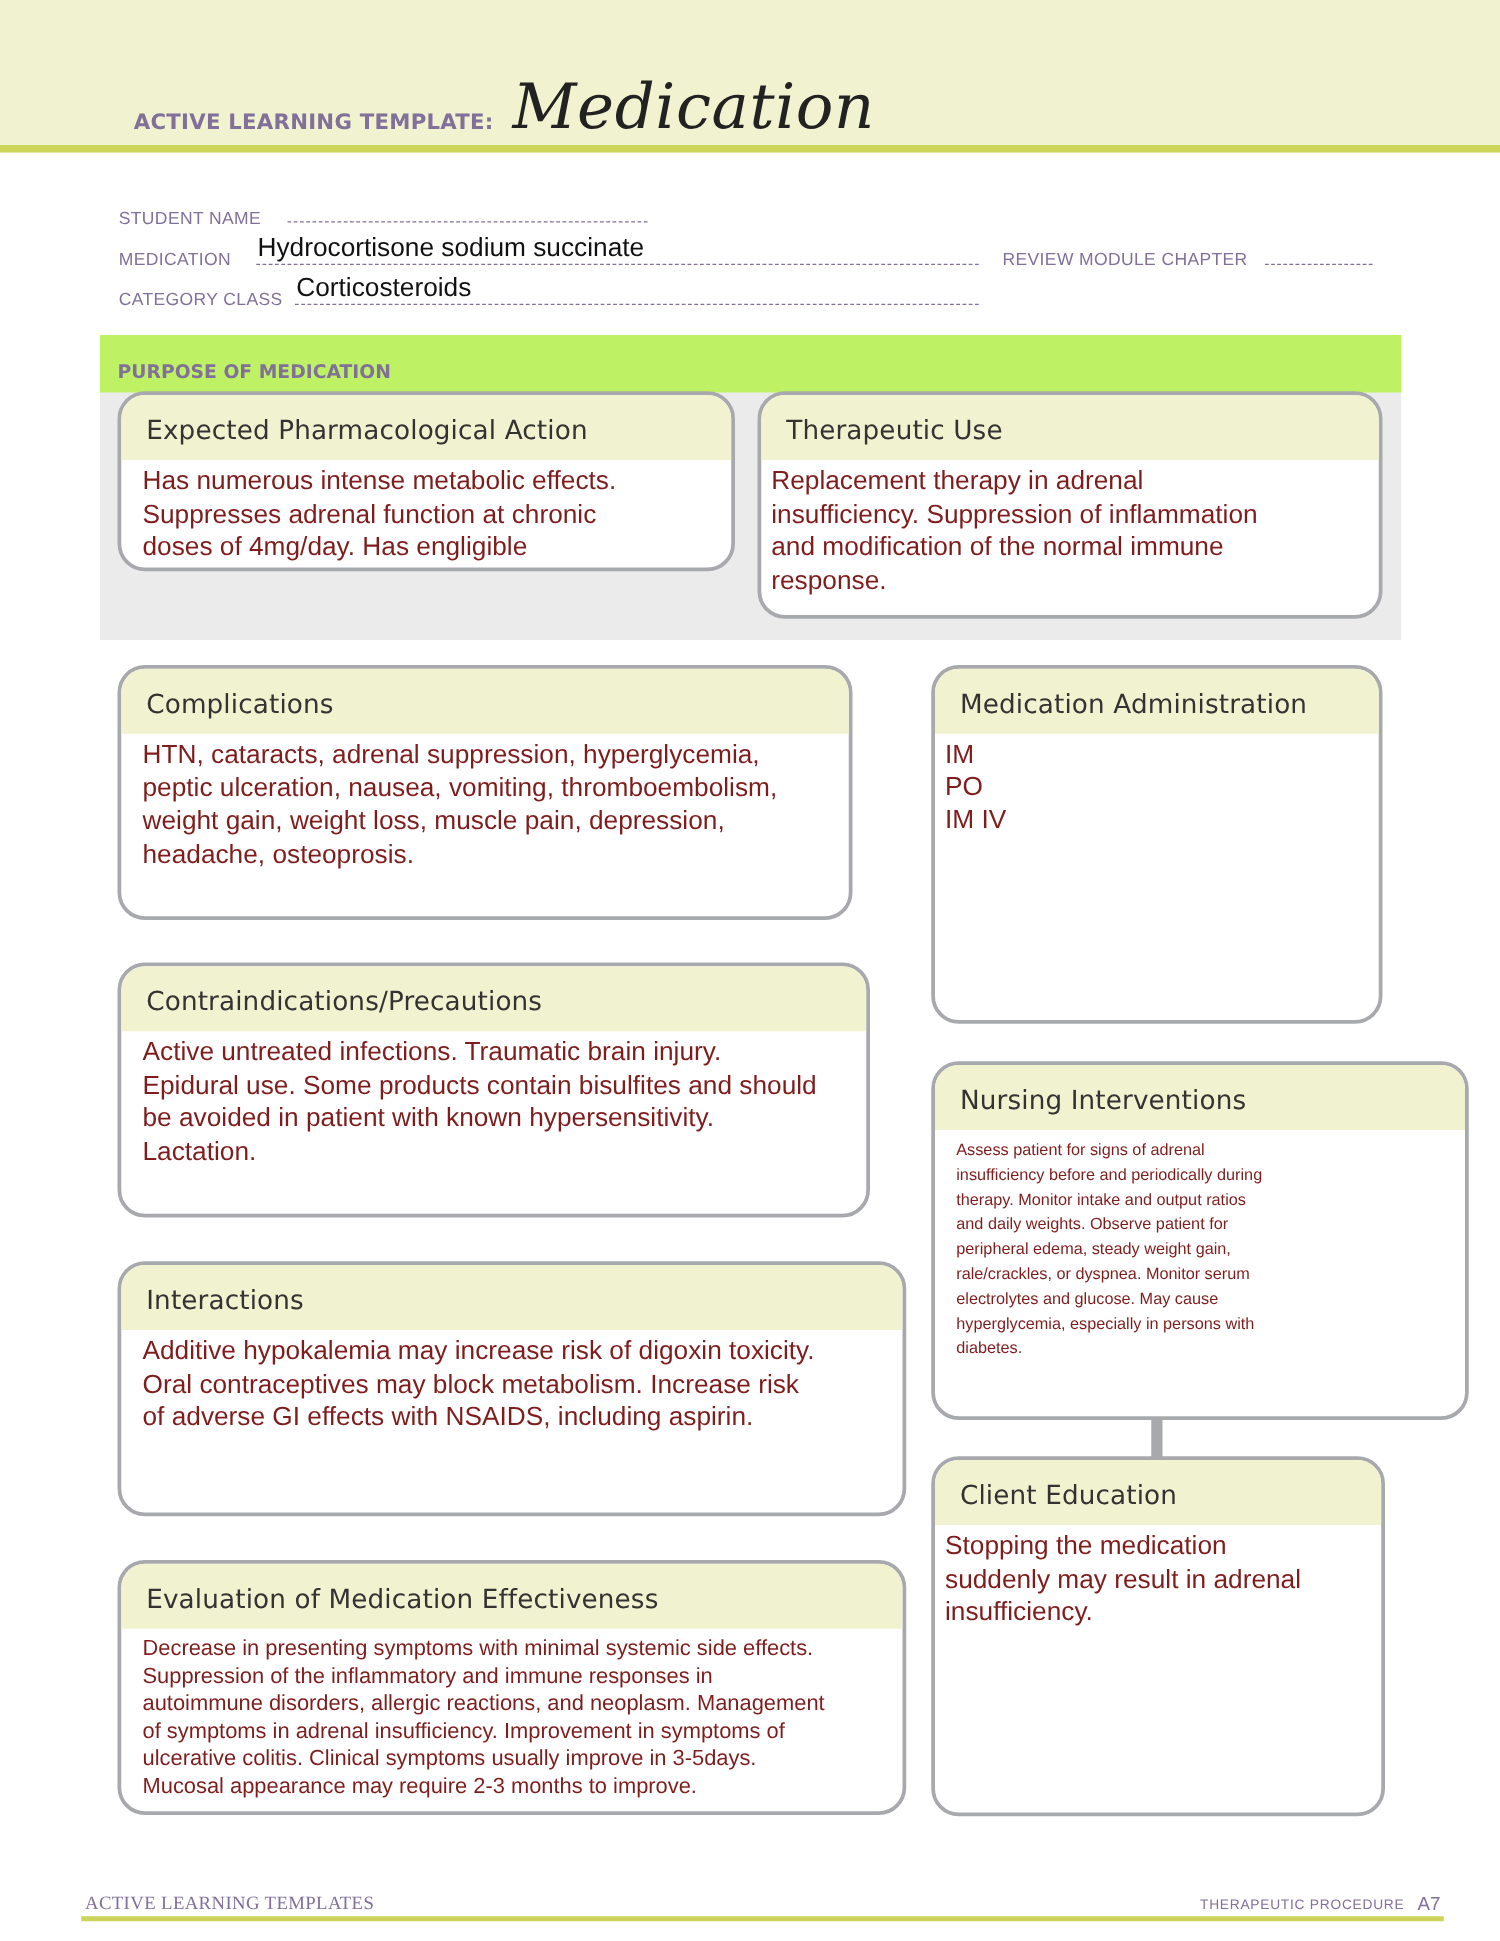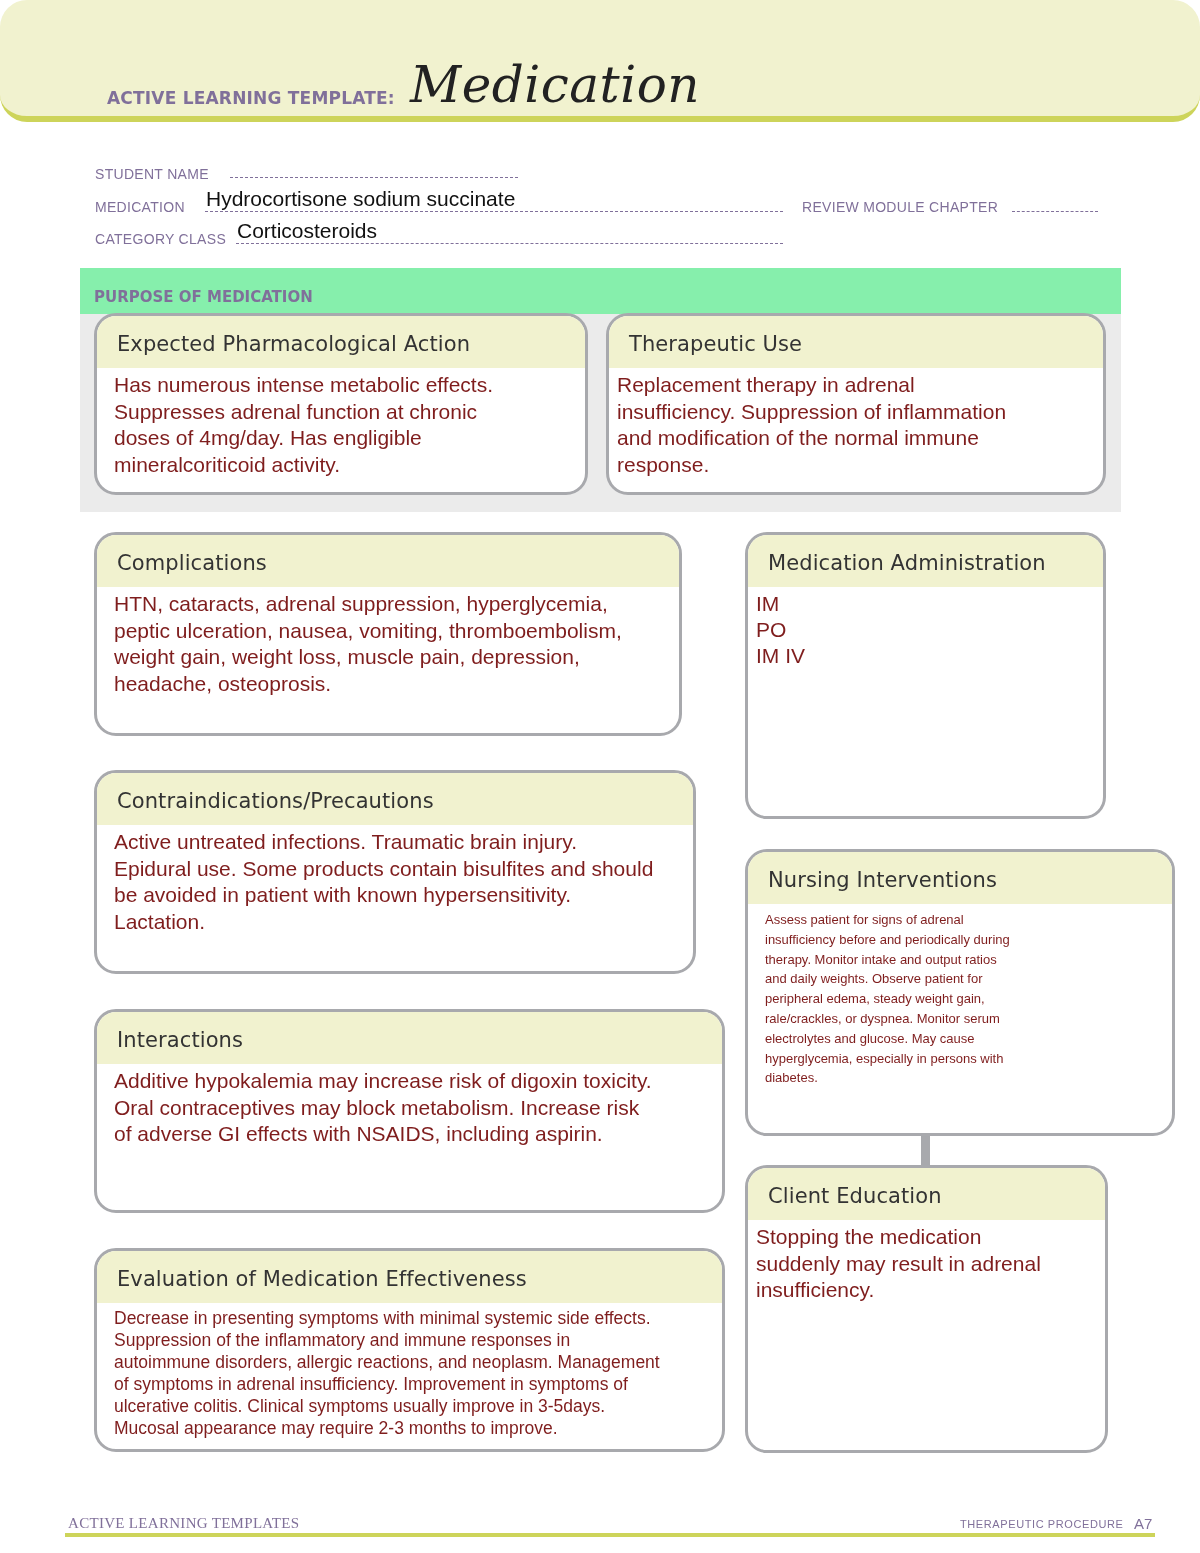--- a/index.html
+++ b/index.html
@@ -3,21 +3,20 @@
   <meta charset="utf-8">
   <style>
     * { box-sizing: border-box; margin: 0; padding: 0; }
     html, body { width: 1200px; height: 1553px; background: #ffffff; overflow: hidden; }
     body { position: relative; font-family: "Liberation Sans", sans-serif; color: #111; }
 
     .header-band {
       position: absolute; left: 0; top: 0; width: 1200px; height: 122px;
       background: #f1f2cf;
       border-bottom: 6px solid #cdd45a;
-      border-radius: 27px;
     }
     .header-prefix {
       position: absolute; left: 107px; top: 88px;
       font-family: "DejaVu Sans", sans-serif; font-weight: bold;
       font-size: 17px; color: #80709a; letter-spacing: 0.2px;
     }
     .header-title {
       position: absolute; left: 410px; top: 56px;
       font-family: "DejaVu Serif", serif; font-style: italic;
       font-size: 50px; color: #222; letter-spacing: 0.5px;
@@ -35,21 +34,21 @@
       position: absolute; font-family: "Liberation Sans", sans-serif;
       font-size: 21px; color: #111; white-space: nowrap;
     }
 
     .purpose-band {
       position: absolute; left: 80px; top: 268px; width: 1041px; height: 244px;
       background: #ebebeb;
     }
     .purpose-head {
       position: absolute; left: 0; top: 0; width: 100%; height: 46px;
-      background: #86efac;
+      background: #bef264;
     }
     .purpose-label {
       position: absolute; left: 14px; top: 20px;
       font-family: "DejaVu Sans", sans-serif; font-weight: bold;
       font-size: 15px; color: #80709a;
     }
 
     .box {
       position: absolute; background: #ffffff;
       border: 3px solid #a8a9ad; border-radius: 22px; overflow: hidden;
@@ -113,21 +112,21 @@
 <span class="field-label" style="left:95px;top:231px;">CATEGORY CLASS</span>
 <div class="field-line" style="left:236px;top:243px;width:547px;"></div>
 <span class="field-value" style="left:237px;top:219px;">Corticosteroids</span>
 
 <div class="purpose-band">
   <div class="purpose-head">
     <span class="purpose-label">PURPOSE OF MEDICATION</span>
   </div>
 </div>
 
-<div class="box" style="left:94px;top:313px;width:494px;height:182px;">
+<div class="box" style="left:94px;top:313px;width:494px;height:144px;">
   <div class="box-head">Expected Pharmacological Action</div>
   <div class="box-body">Has numerous intense metabolic effects.
 Suppresses adrenal function at chronic
 doses of 4mg/day. Has engligible
 mineralcoriticoid activity.</div>
 </div>
 
 <div class="box" style="left:606px;top:313px;width:500px;height:182px;">
   <div class="box-head">Therapeutic Use</div>
   <div class="box-body" style="padding-left:8px;">Replacement therapy in adrenal

